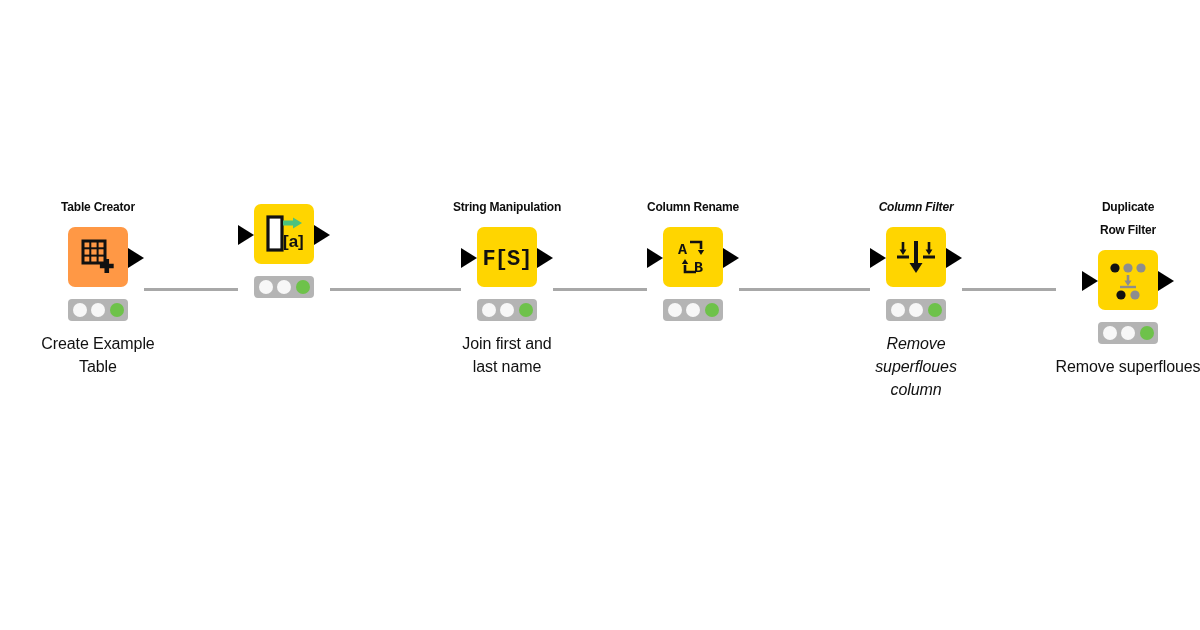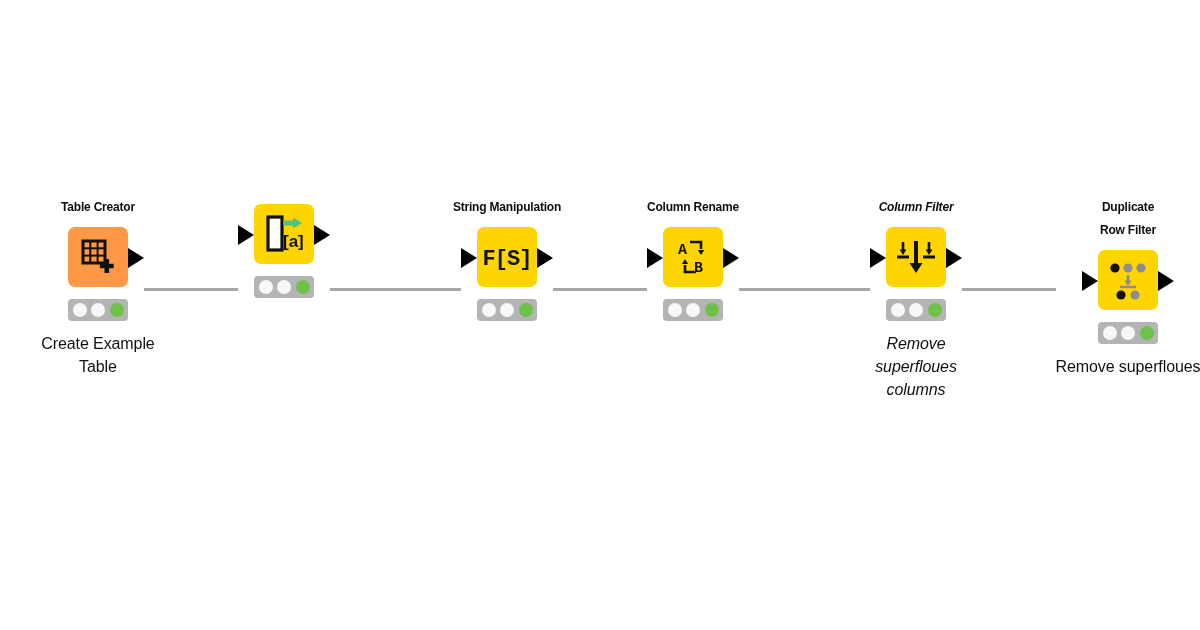--- a/index.html
+++ b/index.html
@@ -193,20 +193,22 @@
           </svg>
         </span>
       </div>
       <div class="port out"></div>
     </div>
     <div class="status-bar">
       <span class="light off"></span>
       <span class="light off"></span>
       <span class="light green"></span>
     </div>
+    <div class="node-caption">Join first and
+last name</div>
   </div>
 
   <div class="node" style="left:693px;">
     <div class="node-title">Column Rename</div>
     <div class="node-boxrow">
       <div class="port in"></div>
       <div class="node-body yellow">
         <span class="icon-wrap">
           <svg class="icon-svg" width="60" height="60" viewBox="0 0 60 60">
             <text x="15" y="27" font-family="'Liberation Mono','DejaVu Sans Mono',monospace" font-size="15" font-weight="bold" fill="#111">A</text>
@@ -250,21 +252,21 @@
       </div>
       <div class="port out"></div>
     </div>
     <div class="status-bar">
       <span class="light off"></span>
       <span class="light off"></span>
       <span class="light green"></span>
     </div>
     <div class="node-caption">Remove
 superfloues
-columns</div>
+column</div>
   </div>
 
   <div class="node" style="left:1128px;">
     <div class="node-title">Duplicate
 Row Filter</div>
     <div class="node-boxrow">
       <div class="port in"></div>
       <div class="node-body yellow">
         <span class="icon-wrap">
           <svg class="icon-svg" width="60" height="60" viewBox="0 0 60 60">

